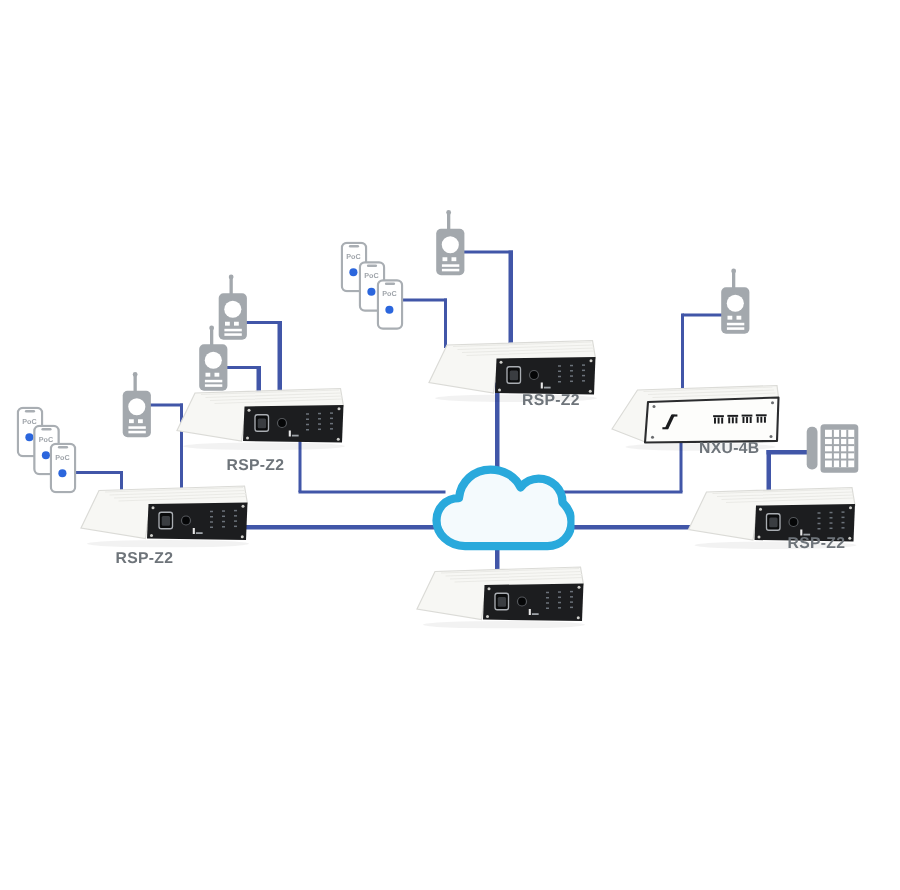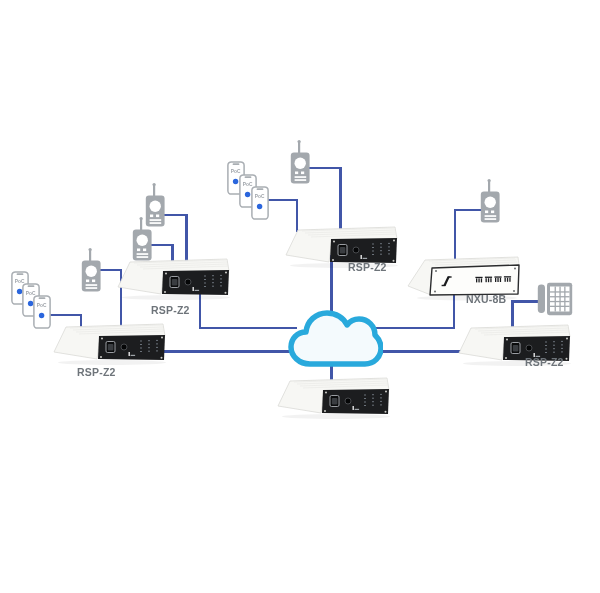--- a/index.html
+++ b/index.html
@@ -235,15 +235,15 @@
     </svg>
 
   <svg class="node" width="96" height="62" style="left:287px;top:308px">
       <use href="#sym-cloud"></use>
     </svg>
 
   <div class="dev-label" style="left:348px;top:261px">RSP-Z2</div>
   <div class="dev-label" style="left:151px;top:304px">RSP-Z2</div>
   <div class="dev-label" style="left:77px;top:366px">RSP-Z2</div>
   <div class="dev-label" style="left:525px;top:356px">RSP-Z2</div>
-  <div class="dev-label" style="left:466px;top:293px">NXU-8B</div>
+  <div class="dev-label" style="left:466px;top:293px">NXU-4B</div>
 
 </div>
 
 </body></html>

